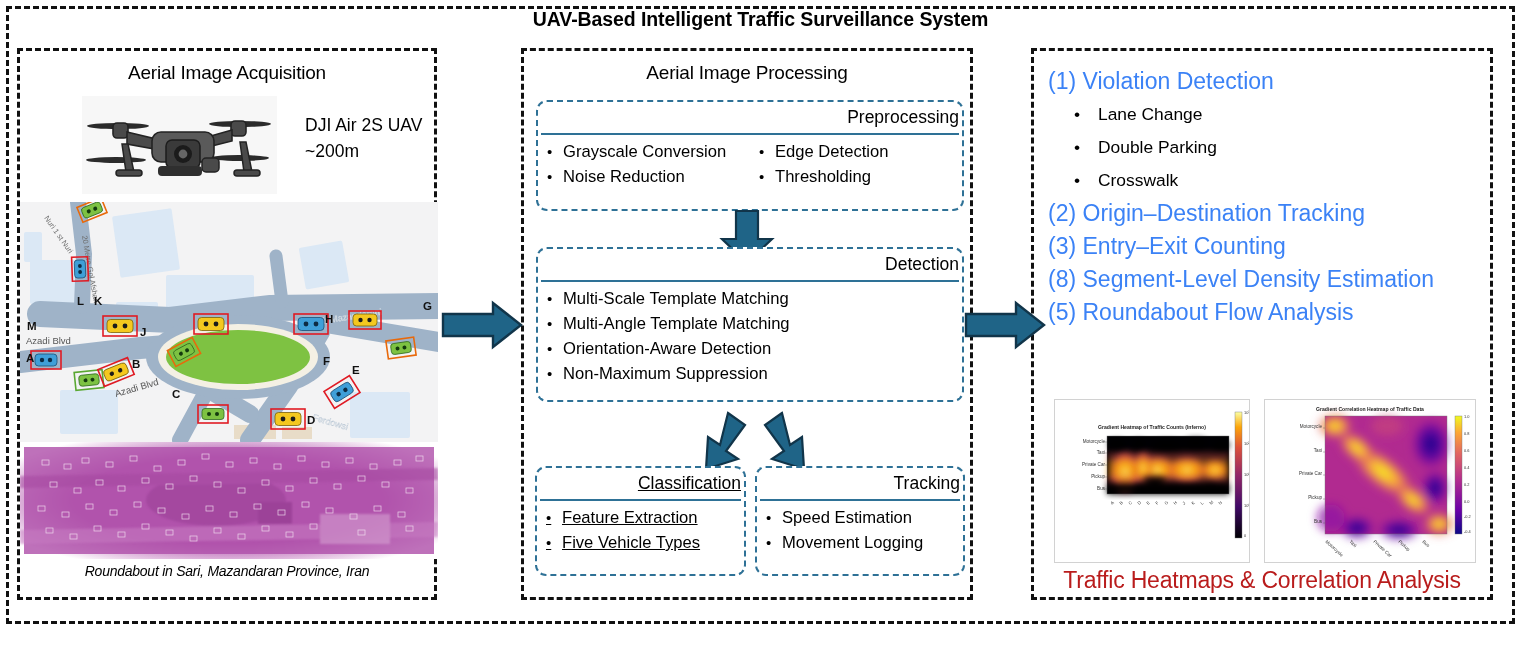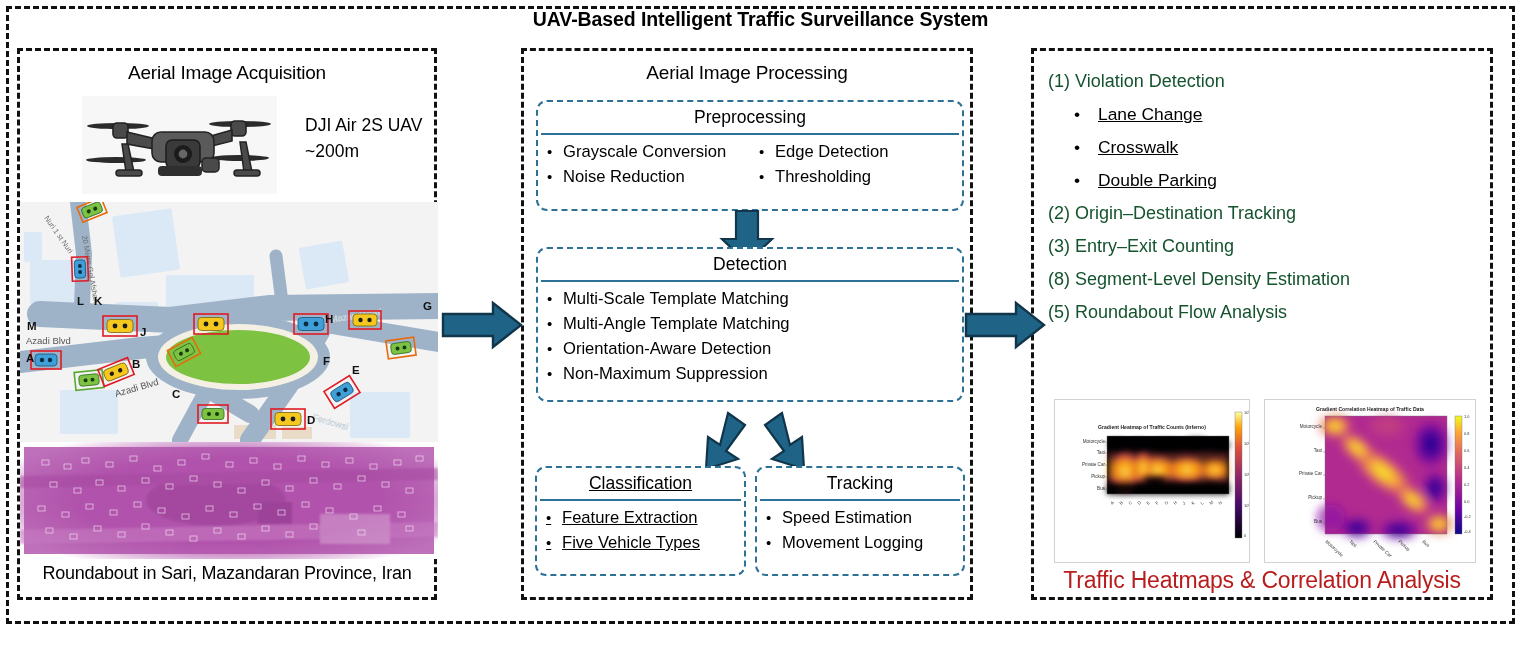--- a/index.html
+++ b/index.html
@@ -64,33 +64,33 @@
     width: 418px; height: 240px;
     overflow: hidden;
     background: #f2f3f4;
   }
   .thermal-wrap {
     position: relative;
     width: 418px; height: 117px;
     overflow: hidden;
   }
   .left-caption {
-    text-align: center; font-size: 18px; color: #000;
-    padding-top: 4px; letter-spacing: -0.25px;
+    text-align: center; font-size: 14px; color: #000;
+    padding-top: 4px; letter-spacing: -0.25px; font-style: italic;
   }
 
   
   .stage {
     position: absolute;
     border: 2.2px dashed #2E7196;
     border-radius: 11px;
     background: #fff;
   }
   .stage-head {
-    text-align: center; font-size: 17.5px; color: #000;
+    text-align: right; font-size: 17.5px; color: #000;
     padding: 5px 0 5px;
     border-bottom: 2px solid #2E7196;
     margin: 0 3px;
   }
   .stage-body { padding: 4px 0 2px; }
   .bul-cols {
     display: flex;
   }
   .bul-col { flex: 1; }
   .bul {
@@ -102,28 +102,27 @@
   .bul .txt { white-space: nowrap; }
 
   #box-pre   { left: 12px;  top: 49px;  width: 428px; height: 111px; }
   #box-det   { left: 12px;  top: 196px; width: 428px; height: 155px; }
   #box-cls   { left: 11px;  top: 415px; width: 211px; height: 110px; text-decoration: underline; }
   #box-trk   { left: 231px; top: 415px; width: 210px; height: 110px; }
 
   
   .rlist { padding: 14px 0 0 14px; }
   .r-num {
-    font-size: 18px; line-height: 33px; color: #14532d;
+    font-size: 23px; line-height: 33px; color: #3b82f6;
     white-space: nowrap;
   }
   .r-sub {
     font-size: 17.4px; line-height: 33px; color: #000;
     padding-left: 26px;
     white-space: nowrap;
-    text-decoration: underline;
   }
   .r-sub .dot { display: inline-block; width: 24px; }
 
   .charts-row {
     position: absolute; left: 20px; top: 348px;
     width: 424px; height: 164px;
     display: flex; gap: 14px;
   }
   .chart-card {
     background: #fff; border: 1px solid #d2d2d2;
@@ -536,22 +535,22 @@
           </div>
       </div>
     </div>
   </div>
 
   <div class="panel" id="panel-right">
 
     <div class="rlist">
       <div class="r-num">(1) Violation Detection</div>
       <div class="r-sub"><span class="dot">•</span><span>Lane Change</span></div>
+      <div class="r-sub"><span class="dot">•</span><span>Double Parking</span></div>
       <div class="r-sub"><span class="dot">•</span><span>Crosswalk</span></div>
-      <div class="r-sub"><span class="dot">•</span><span>Double Parking</span></div>
       <div class="r-num">(2) Origin–Destination Tracking</div>
       <div class="r-num">(3) Entry–Exit Counting</div>
       <div class="r-num">(8) Segment-Level Density Estimation</div>
       <div class="r-num">(5) Roundabout Flow Analysis</div>
     </div>
 
     <div class="charts-row">
 
       <div class="chart-card" id="chart-a">
         <div class="chart-title" style="top:24px;">Gradient Heatmap of Traffic Counts (Inferno)</div>

